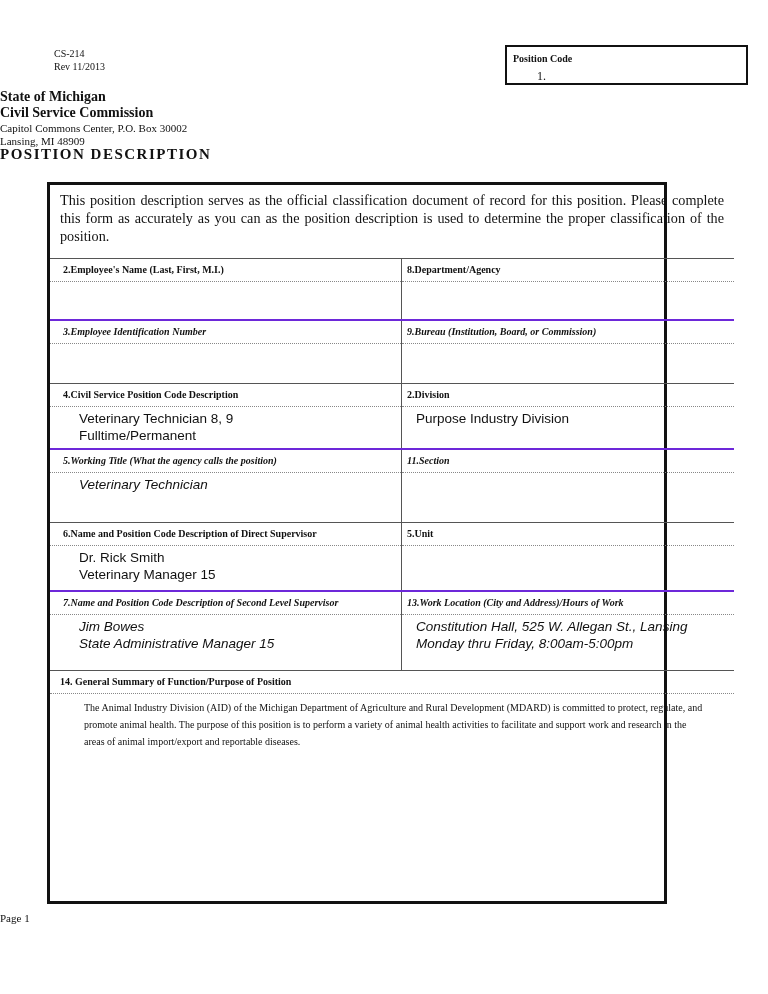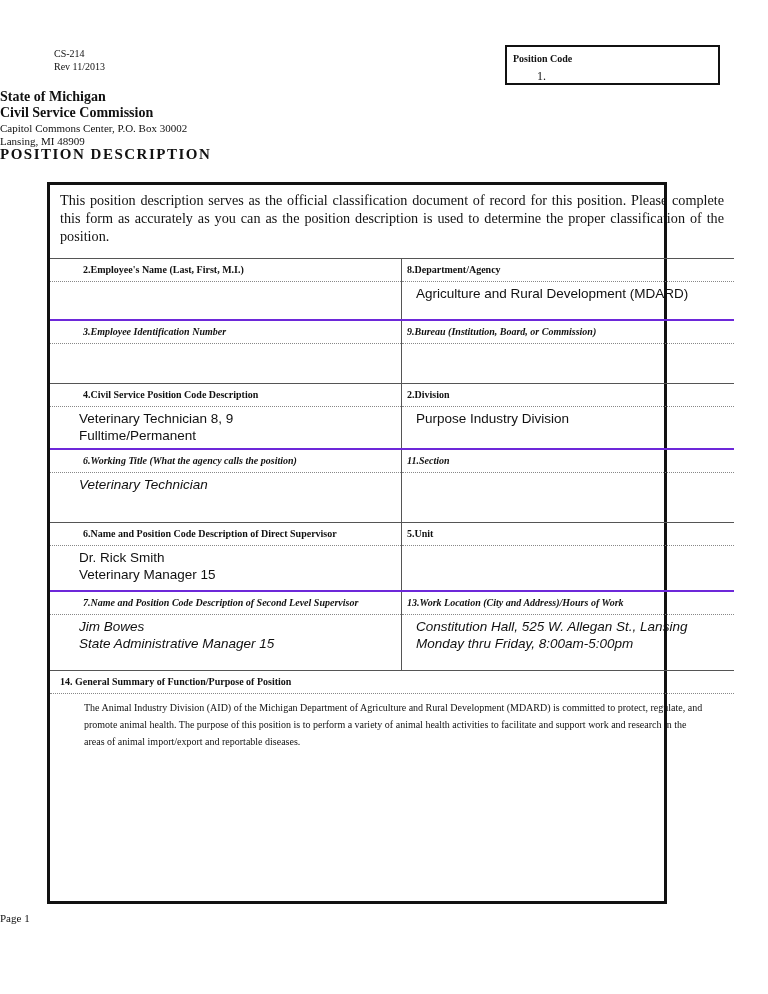--- a/index.html
+++ b/index.html
@@ -1,36 +1,36 @@
 <!DOCTYPE html>
 <html><head>
 <meta charset="utf-8">
 <style>
   html, body { margin:0; padding:0; background:#fff; }
   body { width:768px; height:994px; position:relative; font-family:"Liberation Serif", serif; color:#111; overflow:hidden; }
   .abs { position:absolute; }
   .formid { left:54px; top:47px; font-size:10px; line-height:13px; }
-  .poscode { left:505px; top:45px; width:215px; height:40px; border:2px solid #111; box-sizing:border-box; }
+  .poscode { left:505px; top:45px; width:243px; height:40px; border:2px solid #111; box-sizing:border-box; }
   .poscode .lbl { position:absolute; left:6px; top:6px; font-size:10px; font-weight:bold; }
   .poscode .num { position:absolute; left:30px; top:22px; font-size:12px; }
   .center { left:0; width:760px; text-align:left; }
   .h1 { top:89px; font-size:14px; font-weight:bold; line-height:16px; }
   .h2 { top:105px; font-size:14px; font-weight:bold; line-height:16px; }
   .addr1 { top:122px; font-size:11px; line-height:13px; }
   .addr2 { top:135px; font-size:11px; line-height:13px; }
   .title { top:145px; font-size:15px; font-weight:bold; letter-spacing:1.5px; line-height:18px; }
   .frame { left:47px; top:182px; width:620px; height:722px; border:3px solid #111; box-sizing:border-box; }
   .intro { position:absolute; left:10px; top:6px; width:664px; font-size:14.2px; line-height:18px; text-align:justify; }
   .grid { position:absolute; left:0; top:73px; width:684px; }
   .row { position:relative; border-top:1.5px solid #555; }
   .row.thick { border-top:2px solid #6d28d9;font-style:italic; }
   .cell { position:absolute; top:0; bottom:0; }
   .cell.left { left:0; width:351px; border-right:1px solid #555; }
   .cell.right { left:352px; right:0; }
-  .lab { height:22px; line-height:22px; font-size:10px; font-weight:bold; padding-left:33px; border-bottom:1px dotted #888; white-space:nowrap; }
+  .lab { height:22px; line-height:22px; font-size:10px; font-weight:bold; padding-left:13px; border-bottom:1px dotted #888; white-space:nowrap; }
   .cell.right .lab { padding-left:5px; }
   .val { font-family:"Liberation Sans", sans-serif; font-size:13.5px; line-height:17px; padding:3px 0 0 29px; }
   .cell.right .val { padding-left:14px; }
   .sum-lab { height:22px; line-height:22px; font-size:10px; font-weight:bold; padding-left:10px; border-bottom:1px dotted #888; }
   .sum-val { font-family:Liberation Serif, serif; font-size:10px; line-height:17px; padding:5px 30px 0 34px; }
   .footer { top:912px; font-size:11px; }
 </style>
 </head>
 <body>
 
@@ -54,23 +54,20 @@
   <div class="intro">This position description serves as the official classification document of record for this position.  Please complete this form as accurately as you can as the position description is used to determine the proper classification of the position.</div>
 
   <div class="grid">
     <div class="row" style="height:60px">
       <div class="cell left">
         <div class="lab">2.Employee's Name (Last, First, M.I.)</div>
         <div class="val"></div>
       </div>
       <div class="cell right">
         <div class="lab">8.Department/Agency</div>
-        <div class="val">
-            <div>Agriculture and Rural Development (MDARD)</div>
-          </div>
       </div>
     </div>
 
     <div class="row thick" style="height:62px">
       <div class="cell left">
         <div class="lab">3.Employee Identification Number</div>
         <div class="val"></div>
       </div>
       <div class="cell right">
         <div class="lab">9.Bureau (Institution, Board, or Commission)</div>
@@ -89,21 +86,21 @@
       <div class="cell right">
         <div class="lab">2.Division</div>
         <div class="val">
             <div>Purpose Industry Division</div>
           </div>
       </div>
     </div>
 
     <div class="row thick" style="height:72px">
       <div class="cell left">
-        <div class="lab">6.Working Title (What the agency calls the position)</div>
+        <div class="lab">5.Working Title (What the agency calls the position)</div>
         <div class="val">
             <div>Veterinary Technician</div>
           </div>
       </div>
       <div class="cell right">
         <div class="lab">11.Section</div>
         <div class="val"></div>
       </div>
     </div>
 

